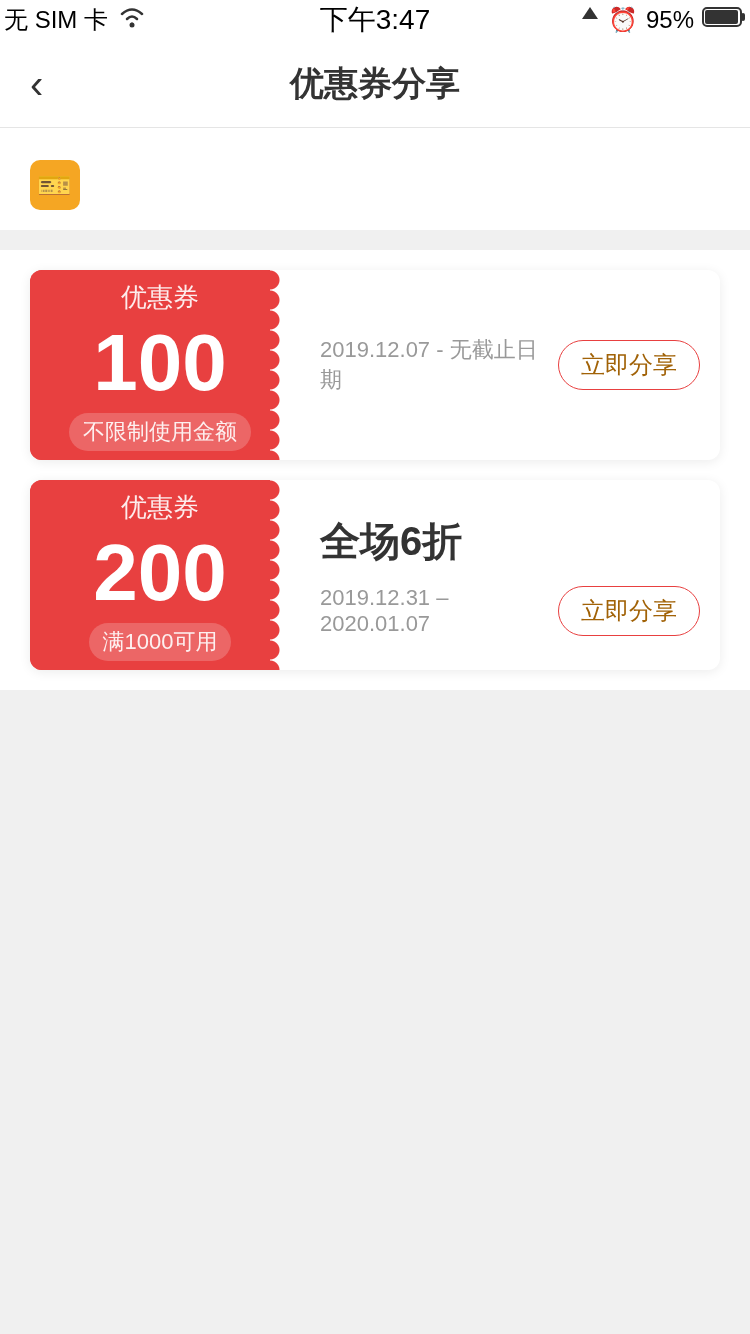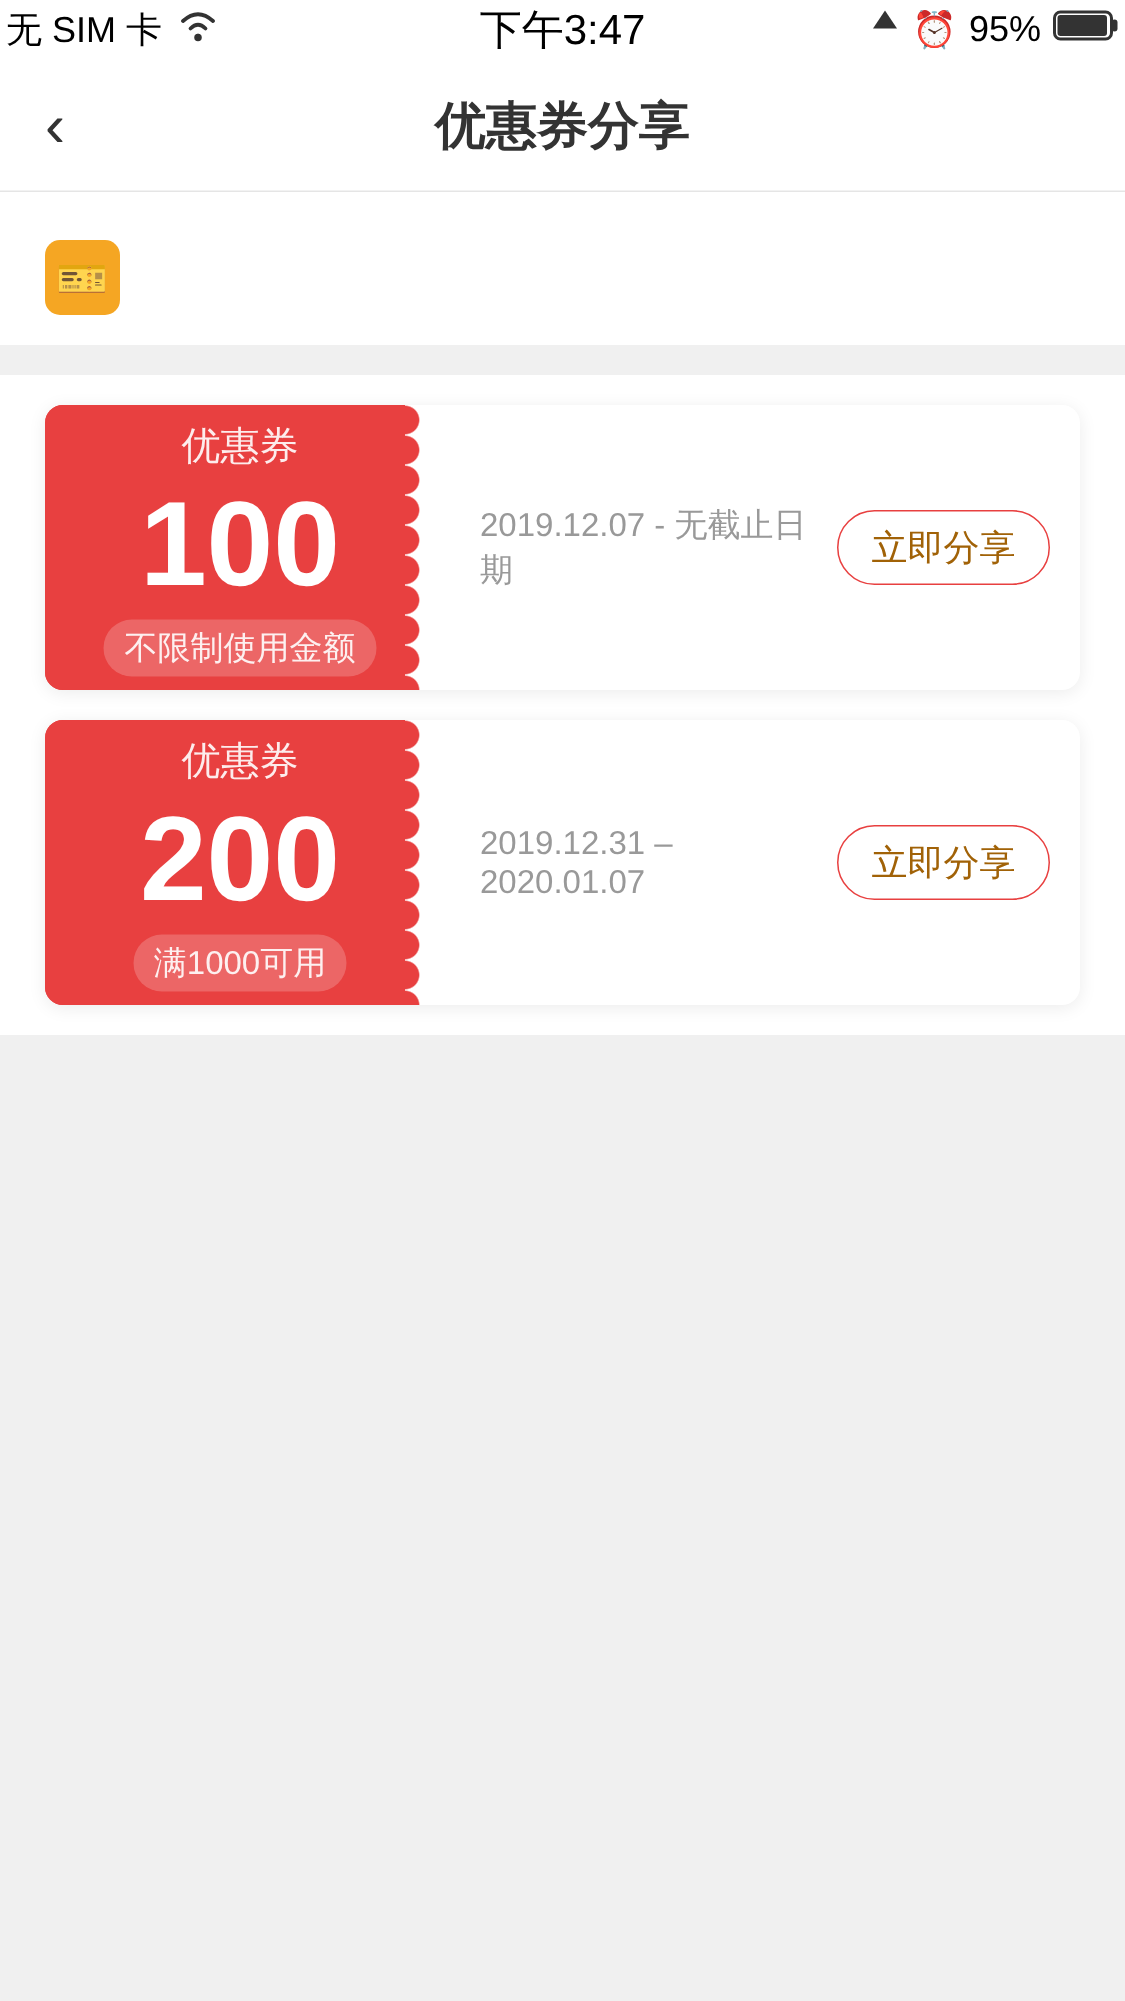--- a/index.html
+++ b/index.html
@@ -325,20 +325,21 @@
     <div class="coupon-inner">
       <div class="coupon-left">
         <div class="coupon-left-inner">
           <div class="coupon-label">优惠券</div>
           <div class="coupon-amount">200</div>
           <div class="coupon-condition">满1000可用</div>
         </div>
         <div class="scallop"></div>
       </div>
       <div class="coupon-right">
+        <div class="coupon-name">全场6折</div>
         <div class="coupon-date-row">
           <span class="coupon-date">2019.12.31 – 2020.01.07</span>
           <button class="share-btn">立即分享</button>
         </div>
       </div>
     </div>
   </div>
 
 </div>
 

